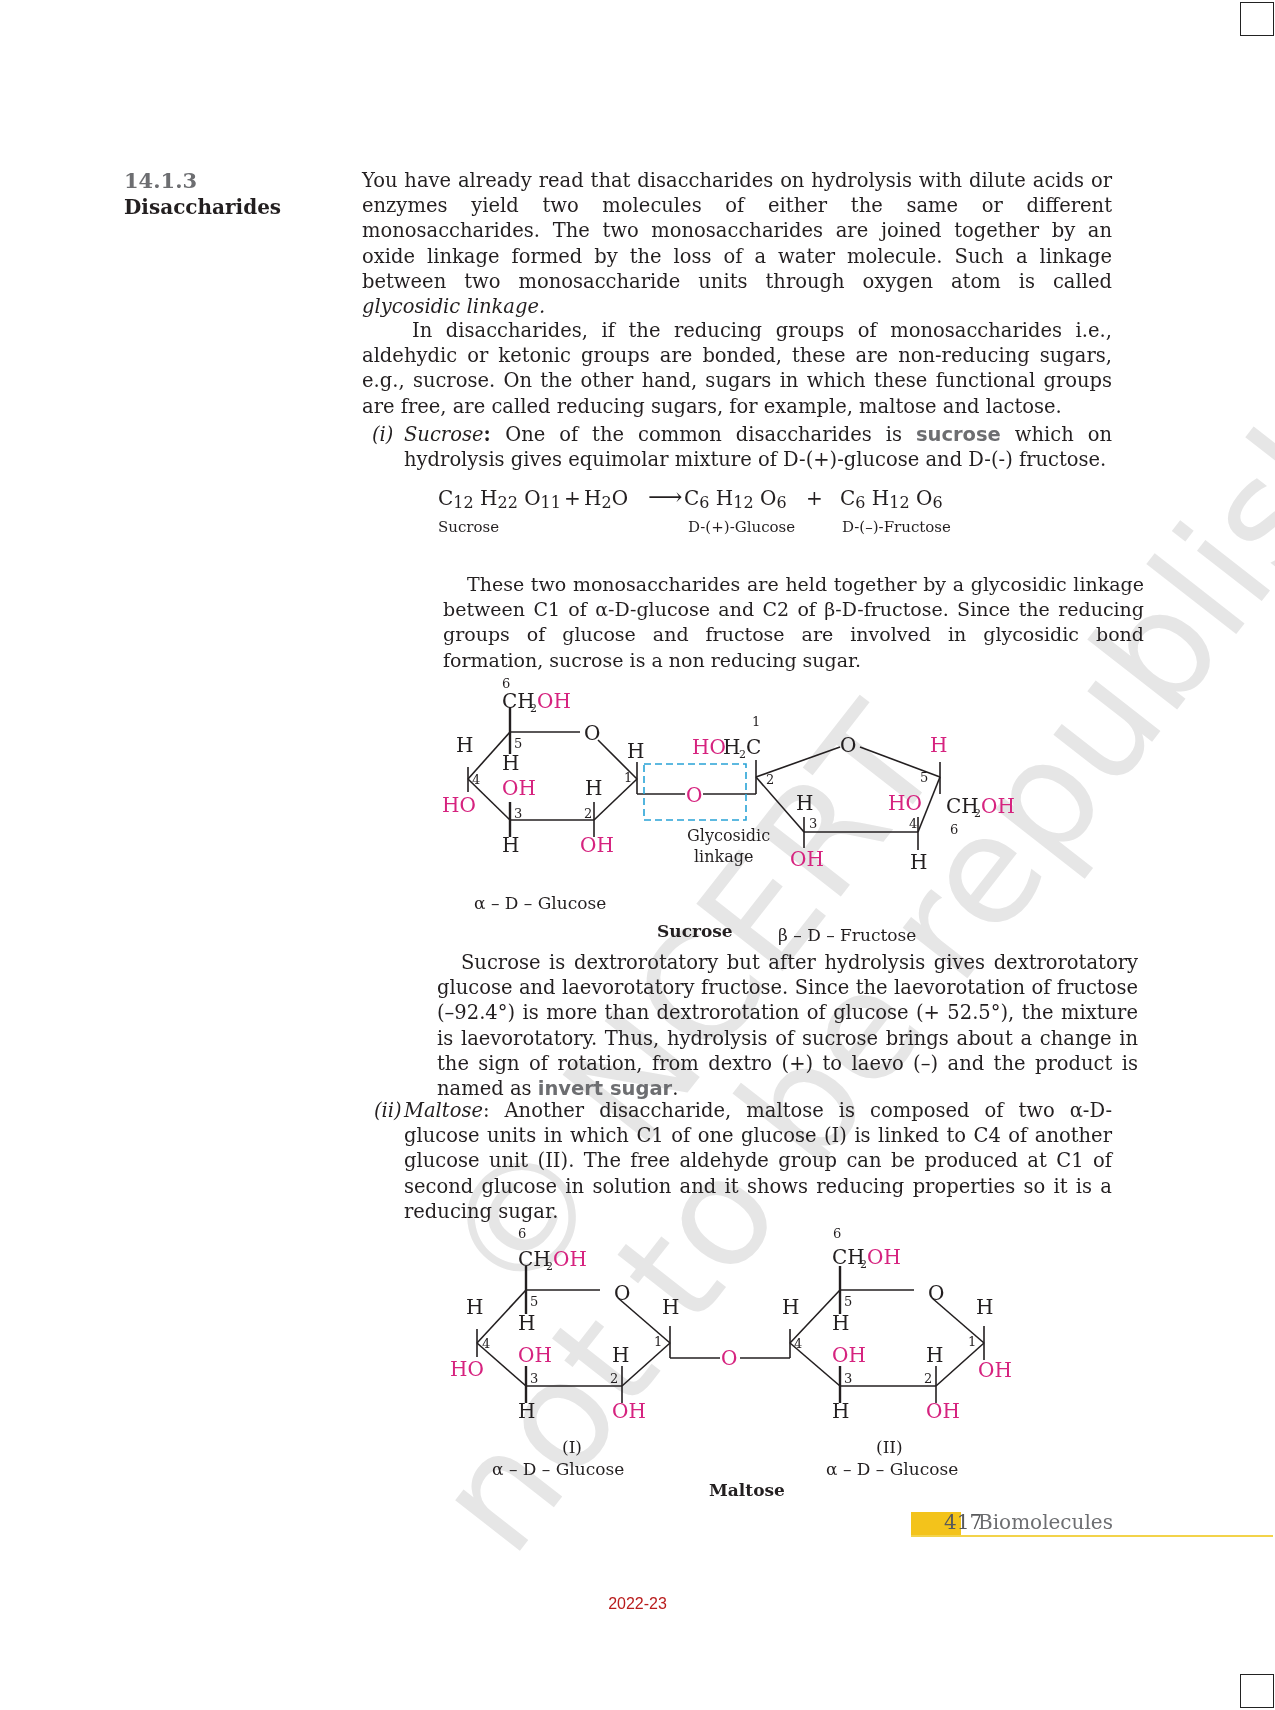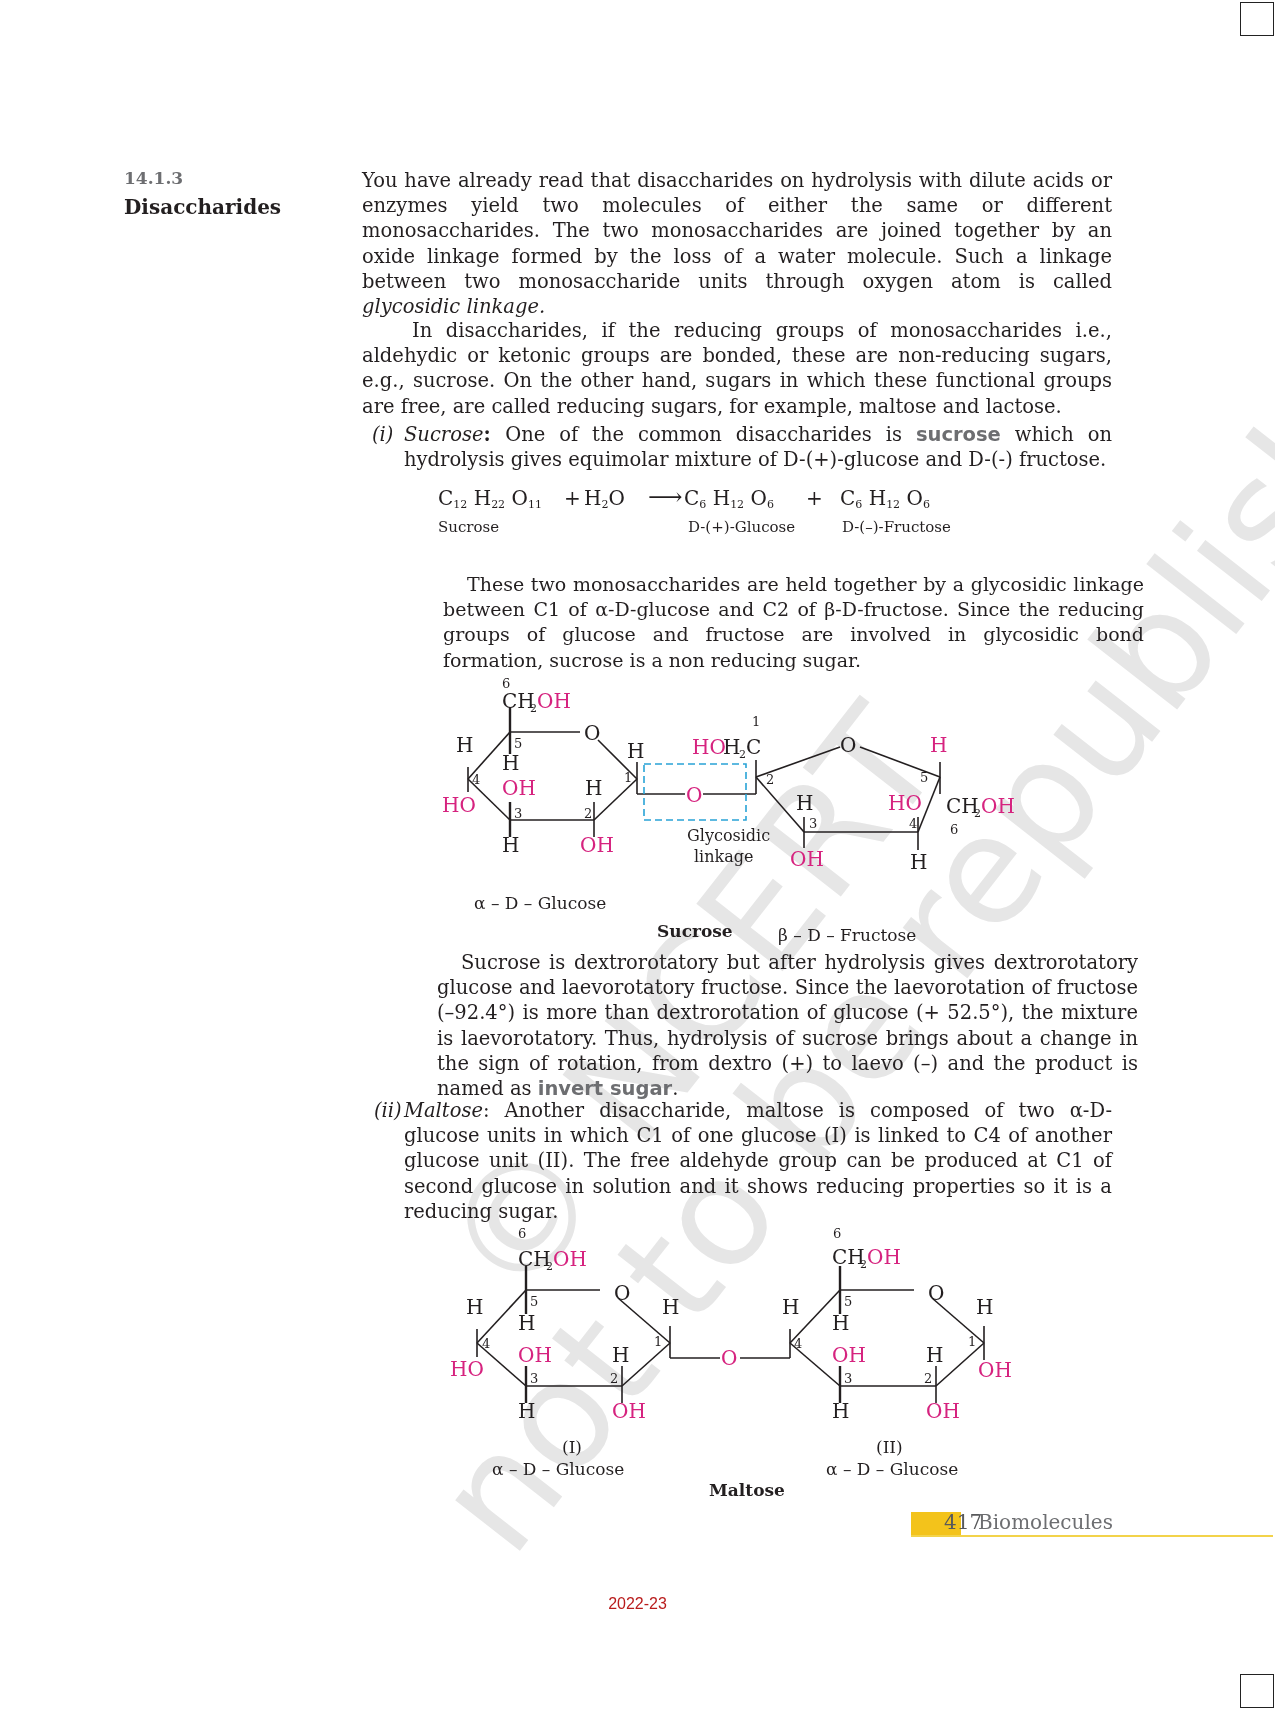--- a/index.html
+++ b/index.html
@@ -7,40 +7,40 @@
          font-family:"DejaVu Serif","Liberation Serif",serif; color:#231f20; }
   .crop-mark { position:absolute; width:34px; height:34px; border:1.5px solid #222; box-sizing:border-box; background:#fff; }
   .crop-top { left:1240px; top:2px; }
   .crop-bottom { left:1240px; top:1674px; }
 
   .watermark { position:absolute; left:200px; top:900px; width:1100px; text-align:center;
                transform:rotate(-52deg); transform-origin:center; font-family:"DejaVu Sans","Liberation Sans",sans-serif;
                font-size:150px; line-height:150px; color:#e6e6e6; white-space:nowrap; pointer-events:none; z-index:0; }
   .wm-line2 { display:block; }
 
-  .section-num { position:absolute; left:124px; top:168px; font-family:"DejaVu Serif",serif; font-weight:bold; font-size:17px; color:#6d6e71; }
+  .section-num { position:absolute; left:124px; top:168px; font-family:"DejaVu Serif",serif; font-weight:bold; font-size:21px; color:#6d6e71; }
   .section-title { position:absolute; left:124px; top:195px; font-family:"DejaVu Serif",serif; font-weight:bold; font-size:20px; color:#231f20; }
 
   .body-text { position:absolute; left:362px; width:750px; font-size:19.5px; line-height:25.2px; text-align:justify; z-index:1; }
   .p1 { top:168px; }
   .p2 { top:318px; text-indent:50px; }
   .item { position:absolute; left:362px; width:750px; font-size:19.5px; line-height:25.2px; text-align:justify; z-index:1; }
   .item .marker { position:absolute; left:10px; font-style:italic; }
   .item .content { margin-left:42px; }
   .item-i { top:422px; }
   .item-ii { top:1098px; }
   .em { font-style:italic; }
   .hl { font-weight:bold; color:#6d6e71; font-family:"DejaVu Sans","Liberation Sans",sans-serif; }
 
   .equation { position:absolute; left:438px; top:486px; font-size:20px; z-index:1; }
   .eq-row { position:relative; height:28px; white-space:nowrap; }
   .eq-row span { position:absolute; }
   .eq-labels { position:relative; height:20px; font-size:15px; }
   .eq-labels span { position:absolute; top:4px; white-space:nowrap; }
-  sub { font-size:11px; vertical-align:-3px; }
+  sub { font-size:16px; vertical-align:-3px; }
 
   .p3 { position:absolute; left:411px; width:701px; top:572px; font-size:19px; line-height:25.2px; text-align:justify; text-indent:24px; z-index:1;margin-left:32px; }
   .p4 { position:absolute; left:411px; width:701px; top:950px; font-size:19.5px; line-height:25.2px; text-align:justify; text-indent:24px; z-index:1;margin-left:26px; }
 
   .diagram { position:absolute; z-index:1; }
   .diagram svg text { font-family:"DejaVu Serif","Liberation Serif",serif; }
   .caption { position:absolute; font-size:17px; white-space:nowrap; z-index:1; }
   .caption-bold { font-weight:bold; font-size:17px; }
 
   .footer-band { position:absolute; left:911px; top:1512px; width:50px; height:25px; background:#f3c31b; }

